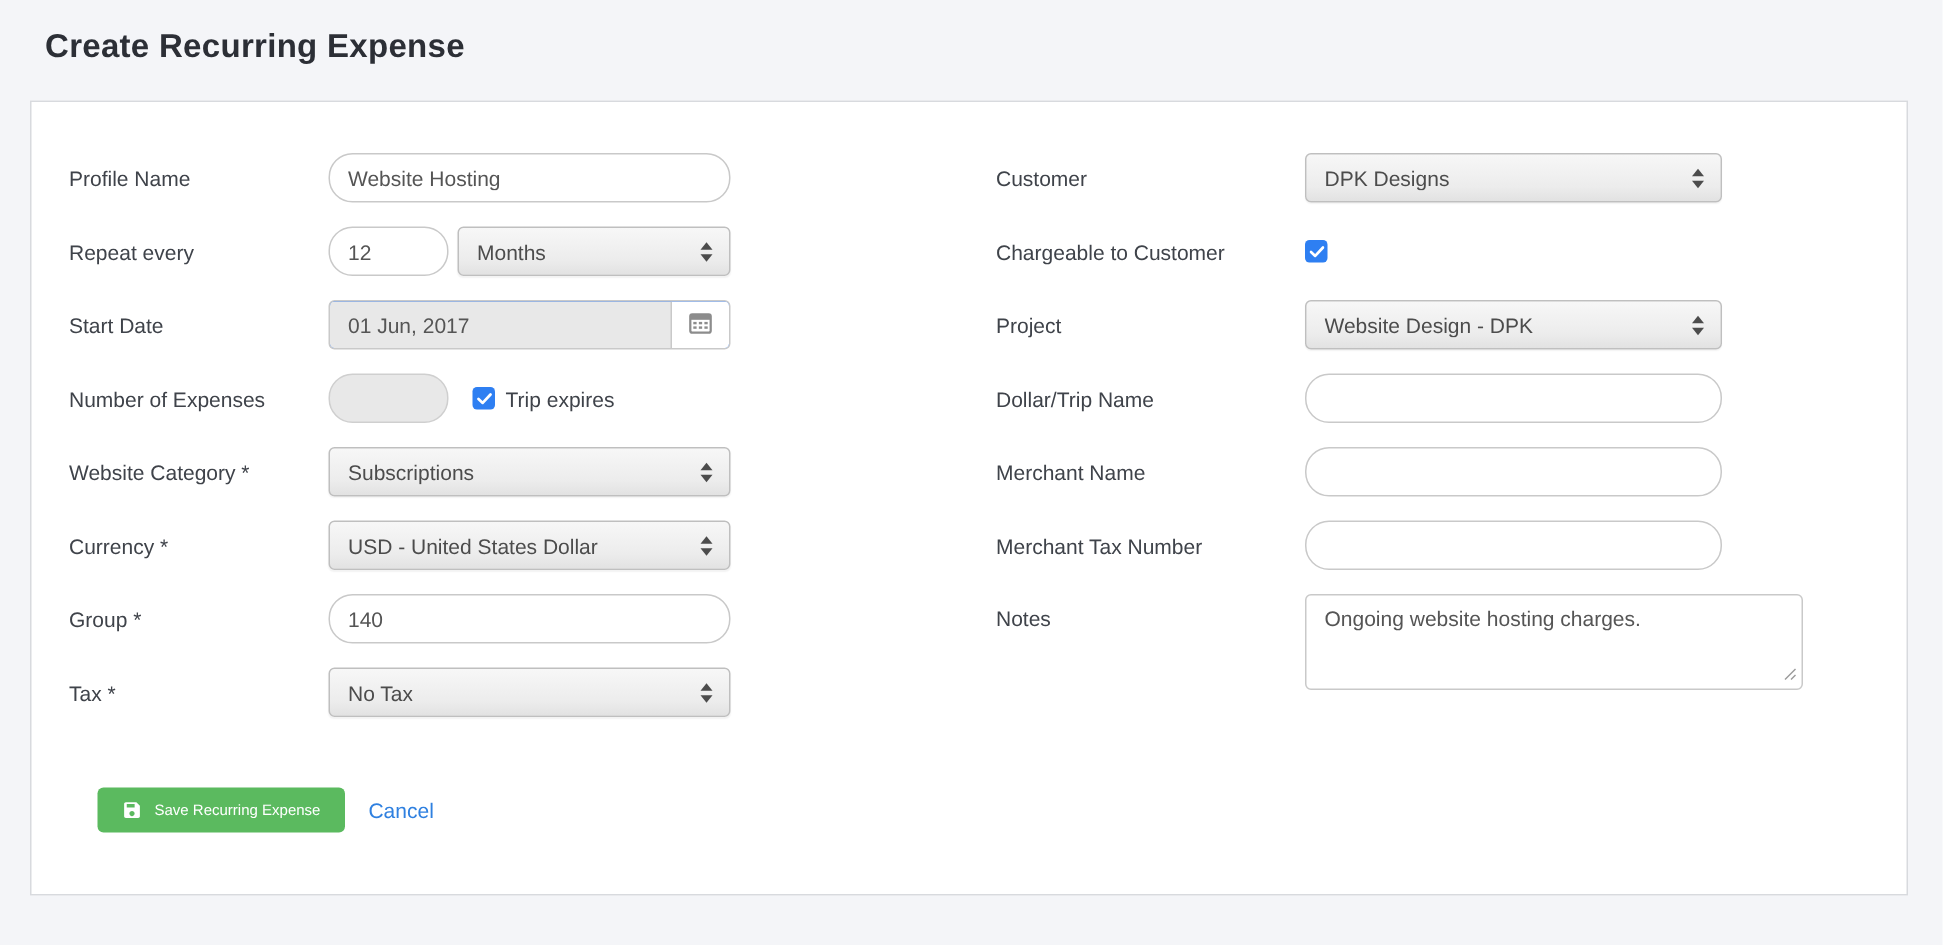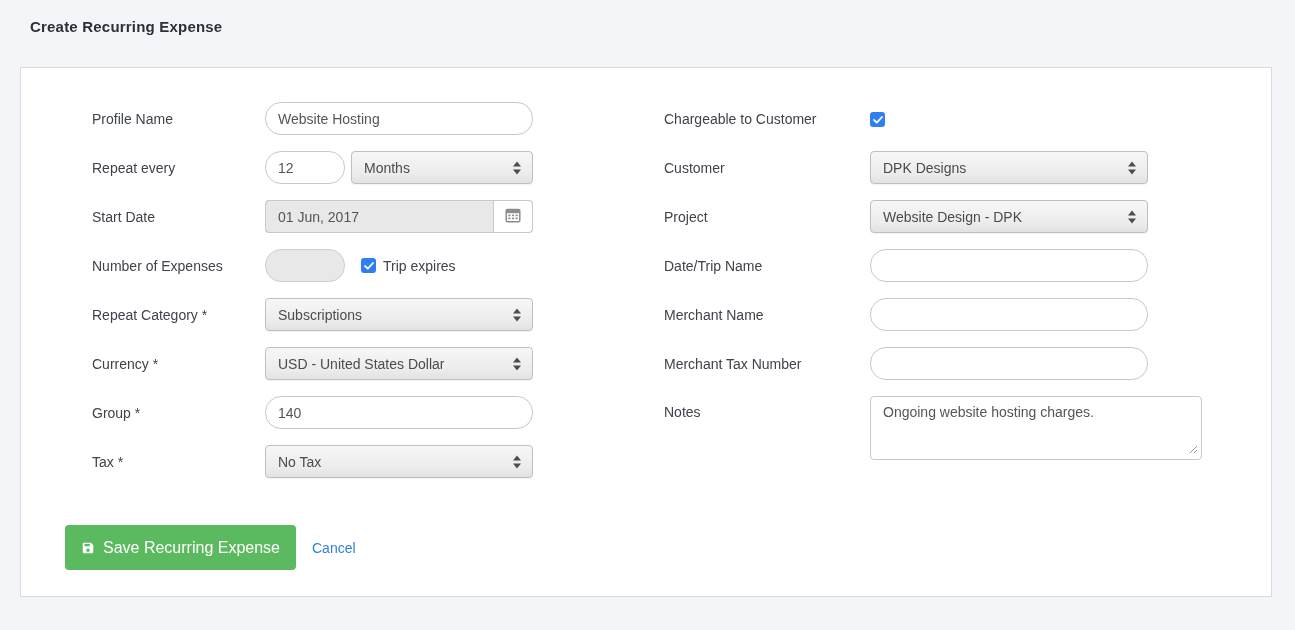--- a/index.html
+++ b/index.html
@@ -6,42 +6,42 @@
   html, body { width: 1295px; height: 630px; }
   body {
     background: #f4f5f8;
     font-family: "Liberation Sans", sans-serif;
     position: relative;
     overflow: hidden;
   }
   .page-title {
     position: absolute;
     left: 30px; top: 18px;
-    font-size: 15px;
+    font-size: 22px;
     font-weight: bold;
     color: #2c2f36;
     letter-spacing: .2px;
   }
   .card {
     position: absolute;
     left: 20px; top: 67px;
     width: 1252px; height: 530px;
     background: #ffffff;
     border: 1px solid #d8dade;
   }
   .col { position: absolute; top: 34px; }
   .col-left  { left: 25px;  width: 441px; }
   .col-right { left: 643px; width: 484px; }
   .row {
     display: grid;
     align-items: center;
     margin-bottom: 16px;
     min-height: 33px;
   }
-  .col-left  .row { grid-template-columns: 173px 268px; margin-left: 46px; }
+  .col-left  .row { grid-template-columns: 173px 268px; }
   .col-right .row { grid-template-columns: 206px 278px; }
   .row.top-align { align-items: start; }
   .row.top-align .lbl { padding-top: 8px; }
   .lbl {
     font-size: 14px;
     color: #3f434a;
   }
   .txt-input {
     width: 100%; height: 33px;
     border: 1px solid #c9c9c9;
@@ -121,24 +121,24 @@
   }
   .notes-wrap { position: relative; width: 332px; }
   .resize-grip { position: absolute; right: 4px; bottom: 6px; pointer-events: none; }
   .actions {
     position: absolute;
     left: 44px; top: 457px;
     display: flex; align-items: center; gap: 16px;
   }
   .save-btn {
     display: inline-flex; align-items: center; gap: 8px;
-    height: 45px; padding: 0 16px;
+    height: 30px; padding: 0 16px;
     background: #5bba5f;
     border: none; border-radius: 4px;
-    color: #fff; font-size: 16px;
+    color: #fff; font-size: 10px;
     font-family: "Liberation Sans", sans-serif;
     cursor: pointer;
   }
   .cancel-link {
     color: #2f80e0; font-size: 14px; font-weight: normal;
     text-decoration: none; cursor: pointer;
   }
 </style>
 </head>
 <body>
@@ -197,21 +197,21 @@
             <svg width="10" height="8" viewBox="0 0 10 8">
               <polyline points="1,4 3.8,6.6 9,1" fill="none" stroke="#fff" stroke-width="1.8" stroke-linecap="round" stroke-linejoin="round"></polyline>
             </svg>
           </span>
           <span class="check-lbl">Trip expires</span>
         </span>
       </div>
     </div>
 
     <div class="row">
-      <span class="lbl">Repeat Category *</span>
+      <span class="lbl">Website Category *</span>
       <div class="sel">
         <span class="sel-text">Subscriptions</span>
         <span class="sel-arrows"></span>
       </div>
     </div>
 
     <div class="row">
       <span class="lbl">Currency *</span>
       <div class="sel">
         <span class="sel-text">USD - United States Dollar</span>
@@ -228,50 +228,50 @@
       <span class="lbl">Tax *</span>
       <div class="sel">
         <span class="sel-text">No Tax</span>
         <span class="sel-arrows"></span>
       </div>
     </div>
 
   </div>
 
   <div class="col col-right">
+
+    <div class="row">
+      <span class="lbl">Customer</span>
+      <div class="sel">
+        <span class="sel-text">DPK Designs</span>
+        <span class="sel-arrows"></span>
+      </div>
+    </div>
 
     <div class="row">
       <span class="lbl">Chargeable to Customer</span>
       <span>
         <span class="checkbox">
           <svg width="10" height="8" viewBox="0 0 10 8">
             <polyline points="1,4 3.8,6.6 9,1" fill="none" stroke="#fff" stroke-width="1.8" stroke-linecap="round" stroke-linejoin="round"></polyline>
           </svg>
         </span>
       </span>
     </div>
 
     <div class="row">
-      <span class="lbl">Customer</span>
-      <div class="sel">
-        <span class="sel-text">DPK Designs</span>
-        <span class="sel-arrows"></span>
-      </div>
-    </div>
-
-    <div class="row">
       <span class="lbl">Project</span>
       <div class="sel">
         <span class="sel-text">Website Design - DPK</span>
         <span class="sel-arrows"></span>
       </div>
     </div>
 
     <div class="row">
-      <span class="lbl">Date/Trip Name</span>
+      <span class="lbl">Dollar/Trip Name</span>
       <input class="txt-input" type="text" value="" style="">
     </div>
 
     <div class="row">
       <span class="lbl">Merchant Name</span>
       <input class="txt-input" type="text" value="" style="">
     </div>
 
     <div class="row">
       <span class="lbl">Merchant Tax Number</span>

